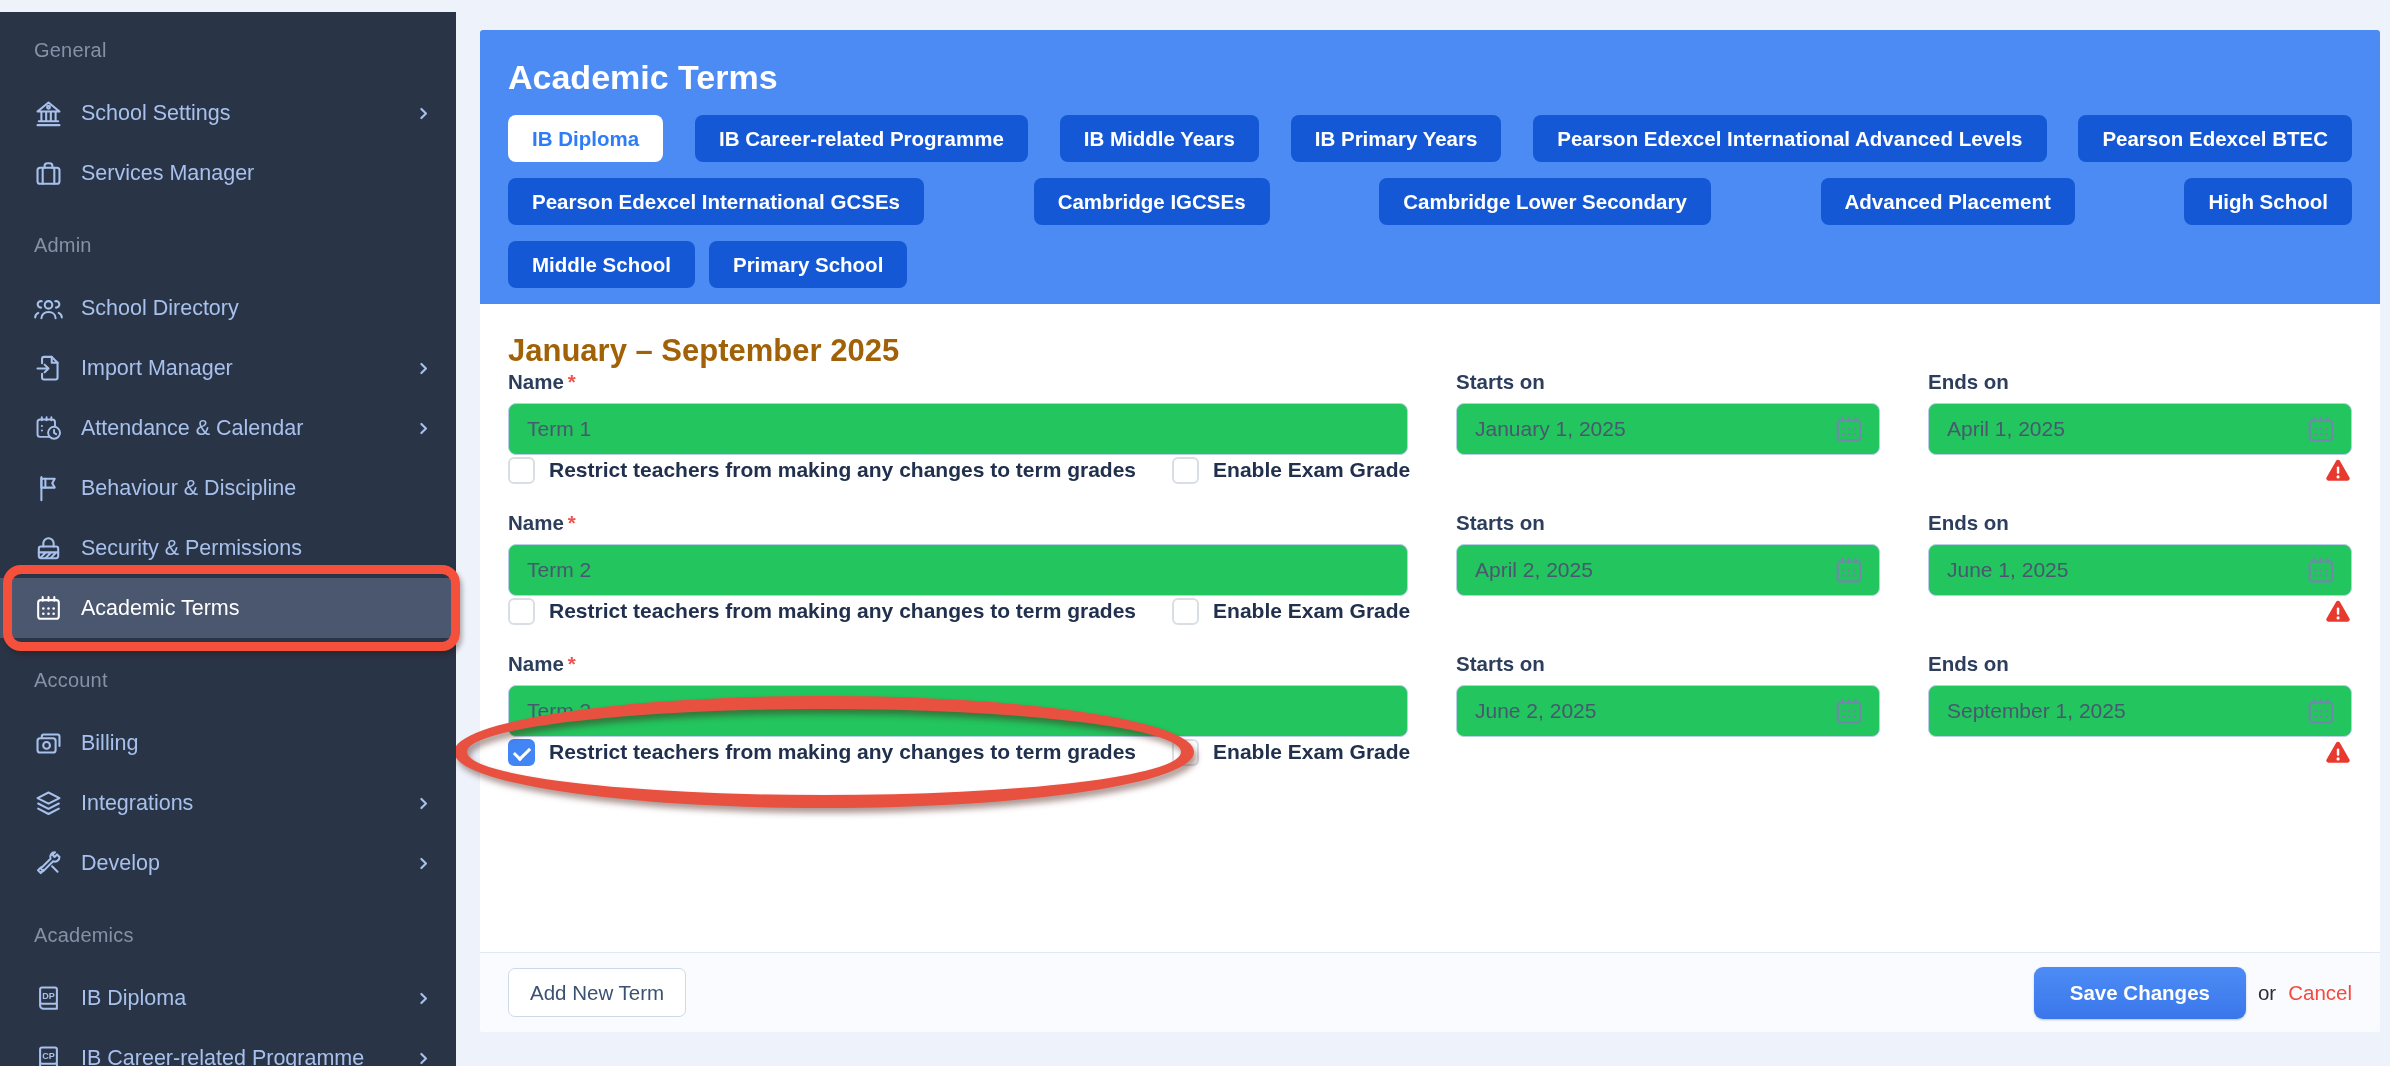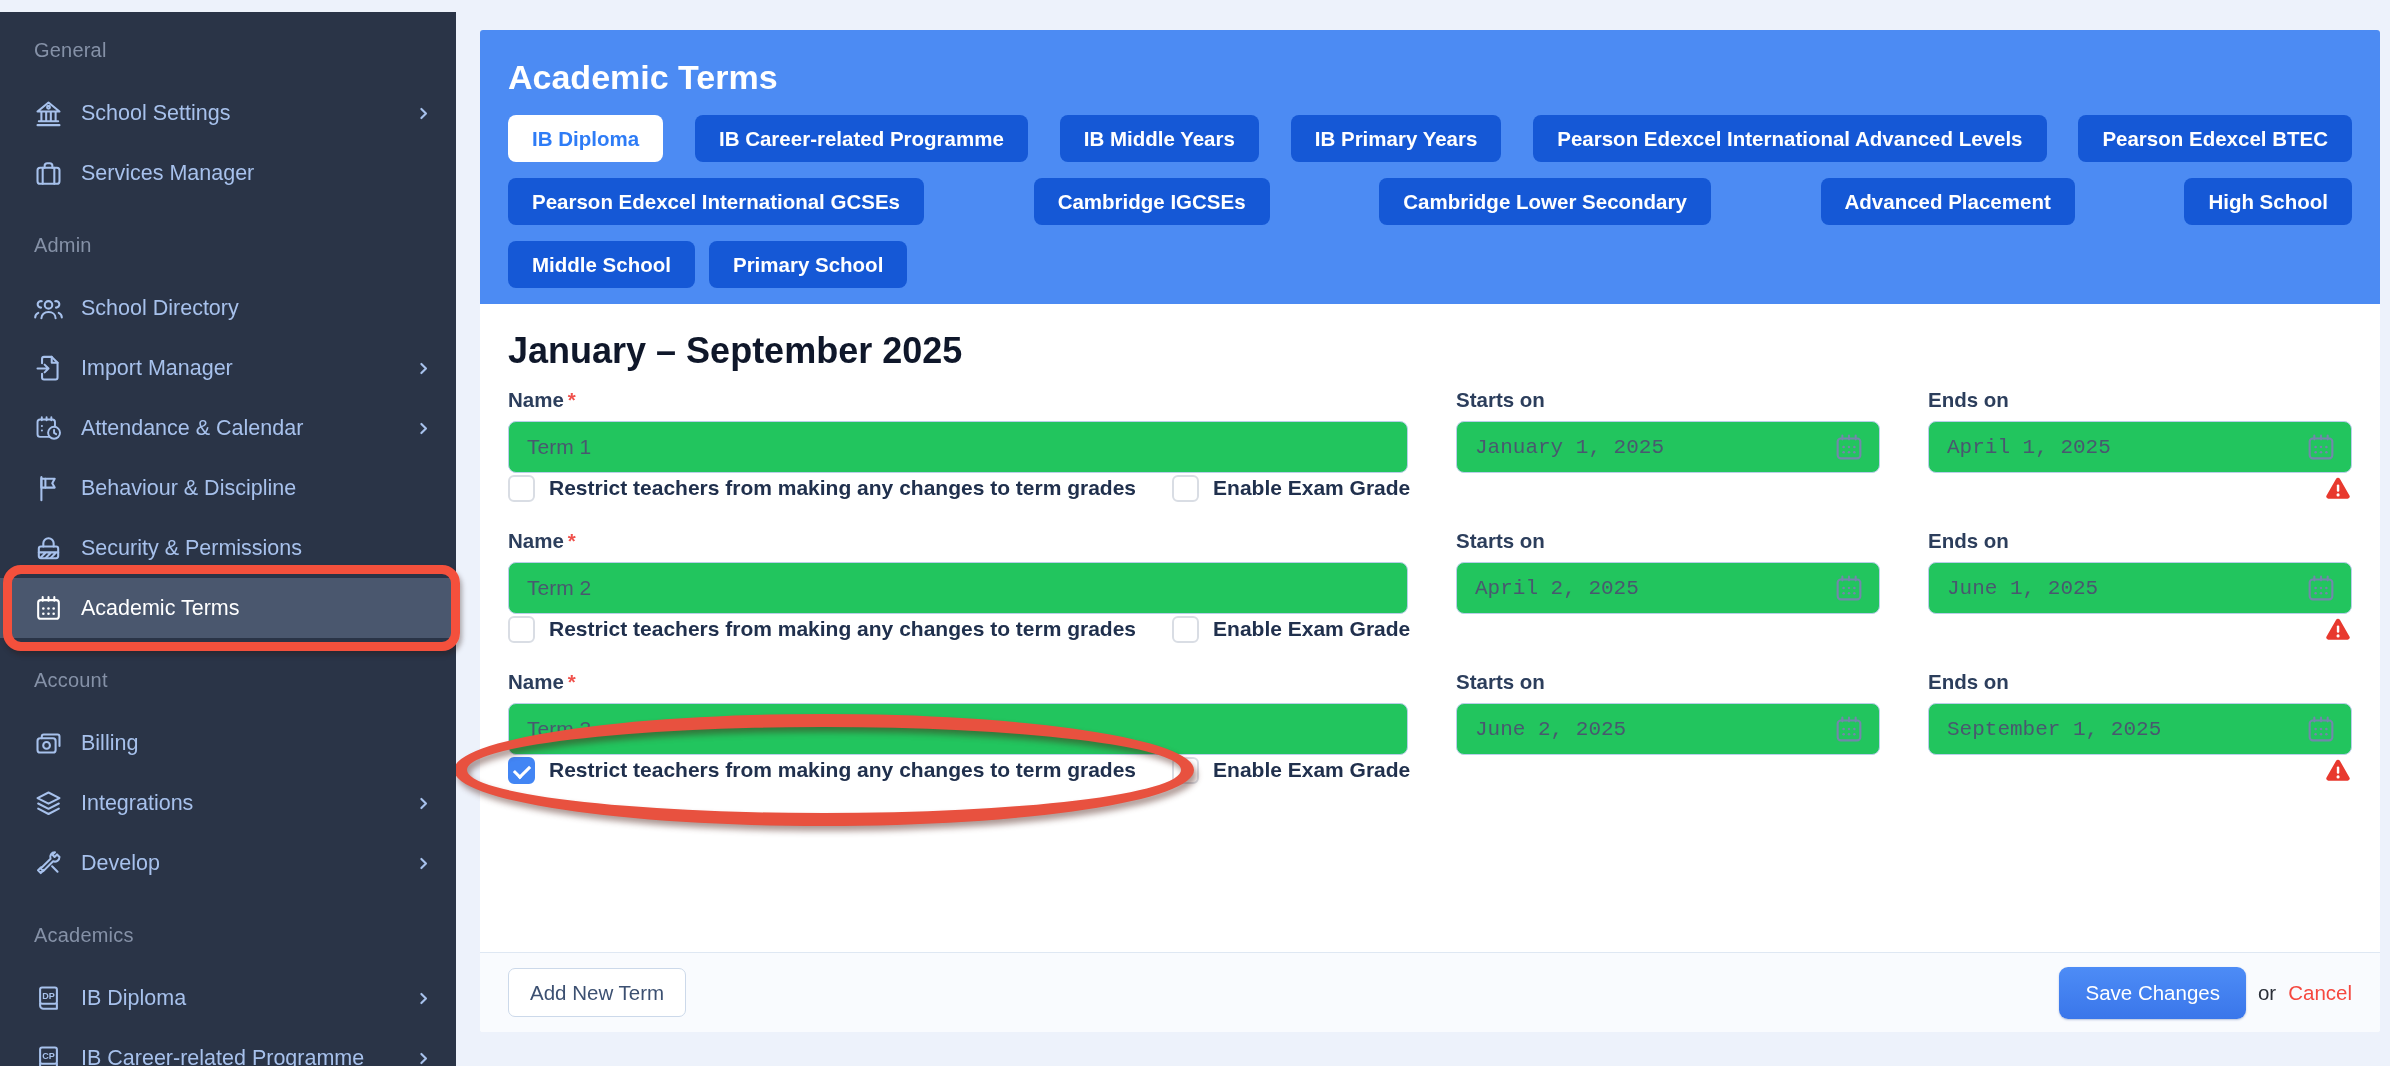--- a/index.html
+++ b/index.html
@@ -56,35 +56,35 @@
   .tab {
     height:47px; padding:0 24px; border:none; border-radius:8px;
     background:#1558d6; color:#ffffff; font-size:20.5px; font-weight:600;
     font-family:inherit; display:flex; align-items:center; justify-content:center;
     cursor:pointer; white-space:nowrap;
   }
   .tab.active { background:#ffffff; color:#2e7cf6; }
 
   
   .form-area { padding:28px 28px 0 28px; flex:1 1 auto; }
-  .section-title { font-size:36px; font-weight:600; color:#0f172a; line-height:38px; margin-bottom:18px; }
+  .section-title { font-size:31px; font-weight:600; color:#a16207; line-height:38px; margin-bottom:0; }
 
   .term-block { margin-bottom:26px; }
   .fields-grid { display:flex; justify-content:space-between; }
   .col-name   { width:900px; }
   .col-starts { width:424px; }
   .col-ends   { width:424px; }
   .field-label { font-size:20.5px; font-weight:600; color:#2c3e5c; height:24px; line-height:24px; margin-bottom:9px; }
   .req { color:#f0524d; margin-left:4px; }
   .text-input {
     width:100%; height:52px; border:1px solid #b9cfe9; border-radius:8px;
     padding:0 18px; font-size:21px; color:#49586f; font-family:inherit;
     background:#22c55e; outline:none;
   }
-  .date-wrap { position:relative;font-family:Liberation Mono, monospace; }
+  .date-wrap { position:relative; }
   .date-wrap .text-input { padding-right:60px; }
   .cal-icon {
     position:absolute; right:13px; top:50%; transform:translateY(-50%);
     width:36px; height:36px; display:flex; align-items:center; justify-content:center;
     color:#7387ab; cursor:pointer;
   }
   .cal-icon svg { width:34px; height:34px; }
 
   .checkbox-row { position:relative; display:flex; align-items:center; height:30px; }
   .checkbox {
@@ -115,23 +115,23 @@
   .panel-footer {
     margin-top:auto; height:80px; background:#f9fbfe; border-top:1px solid #dfe8f3;
     border-radius:0 0 3px 3px; display:flex; align-items:center; padding:0 28px;
   }
   .btn-add {
     height:49px; padding:0 21px; background:#fff; border:1px solid #ccd9ea;
     border-radius:7px; font-size:20.5px; color:#3c5071; font-family:inherit; cursor:pointer;
   }
   .footer-right { margin-left:auto; display:flex; align-items:center; gap:12px; }
   .btn-save {
-    height:52px; padding:0 26px; border:none; border-radius:9px;
+    height:52px; padding:0 36px; border:none; border-radius:9px;
     background:linear-gradient(#4d8cf6,#3a76ea); color:#fff; font-size:20.5px;
-    font-weight:400; font-family:inherit; cursor:pointer;
+    font-weight:700; font-family:inherit; cursor:pointer;
     box-shadow:0 1px 2px rgba(30,60,140,.3);
     text-align:center;
   }
   .or-text { font-size:20.5px; color:#2a2f38; }
   .cancel-link { font-size:20.5px; color:#f5483f; cursor:pointer; text-decoration:none; }
 </style>
 </head>
 <body>
 
 <aside class="sidebar">

